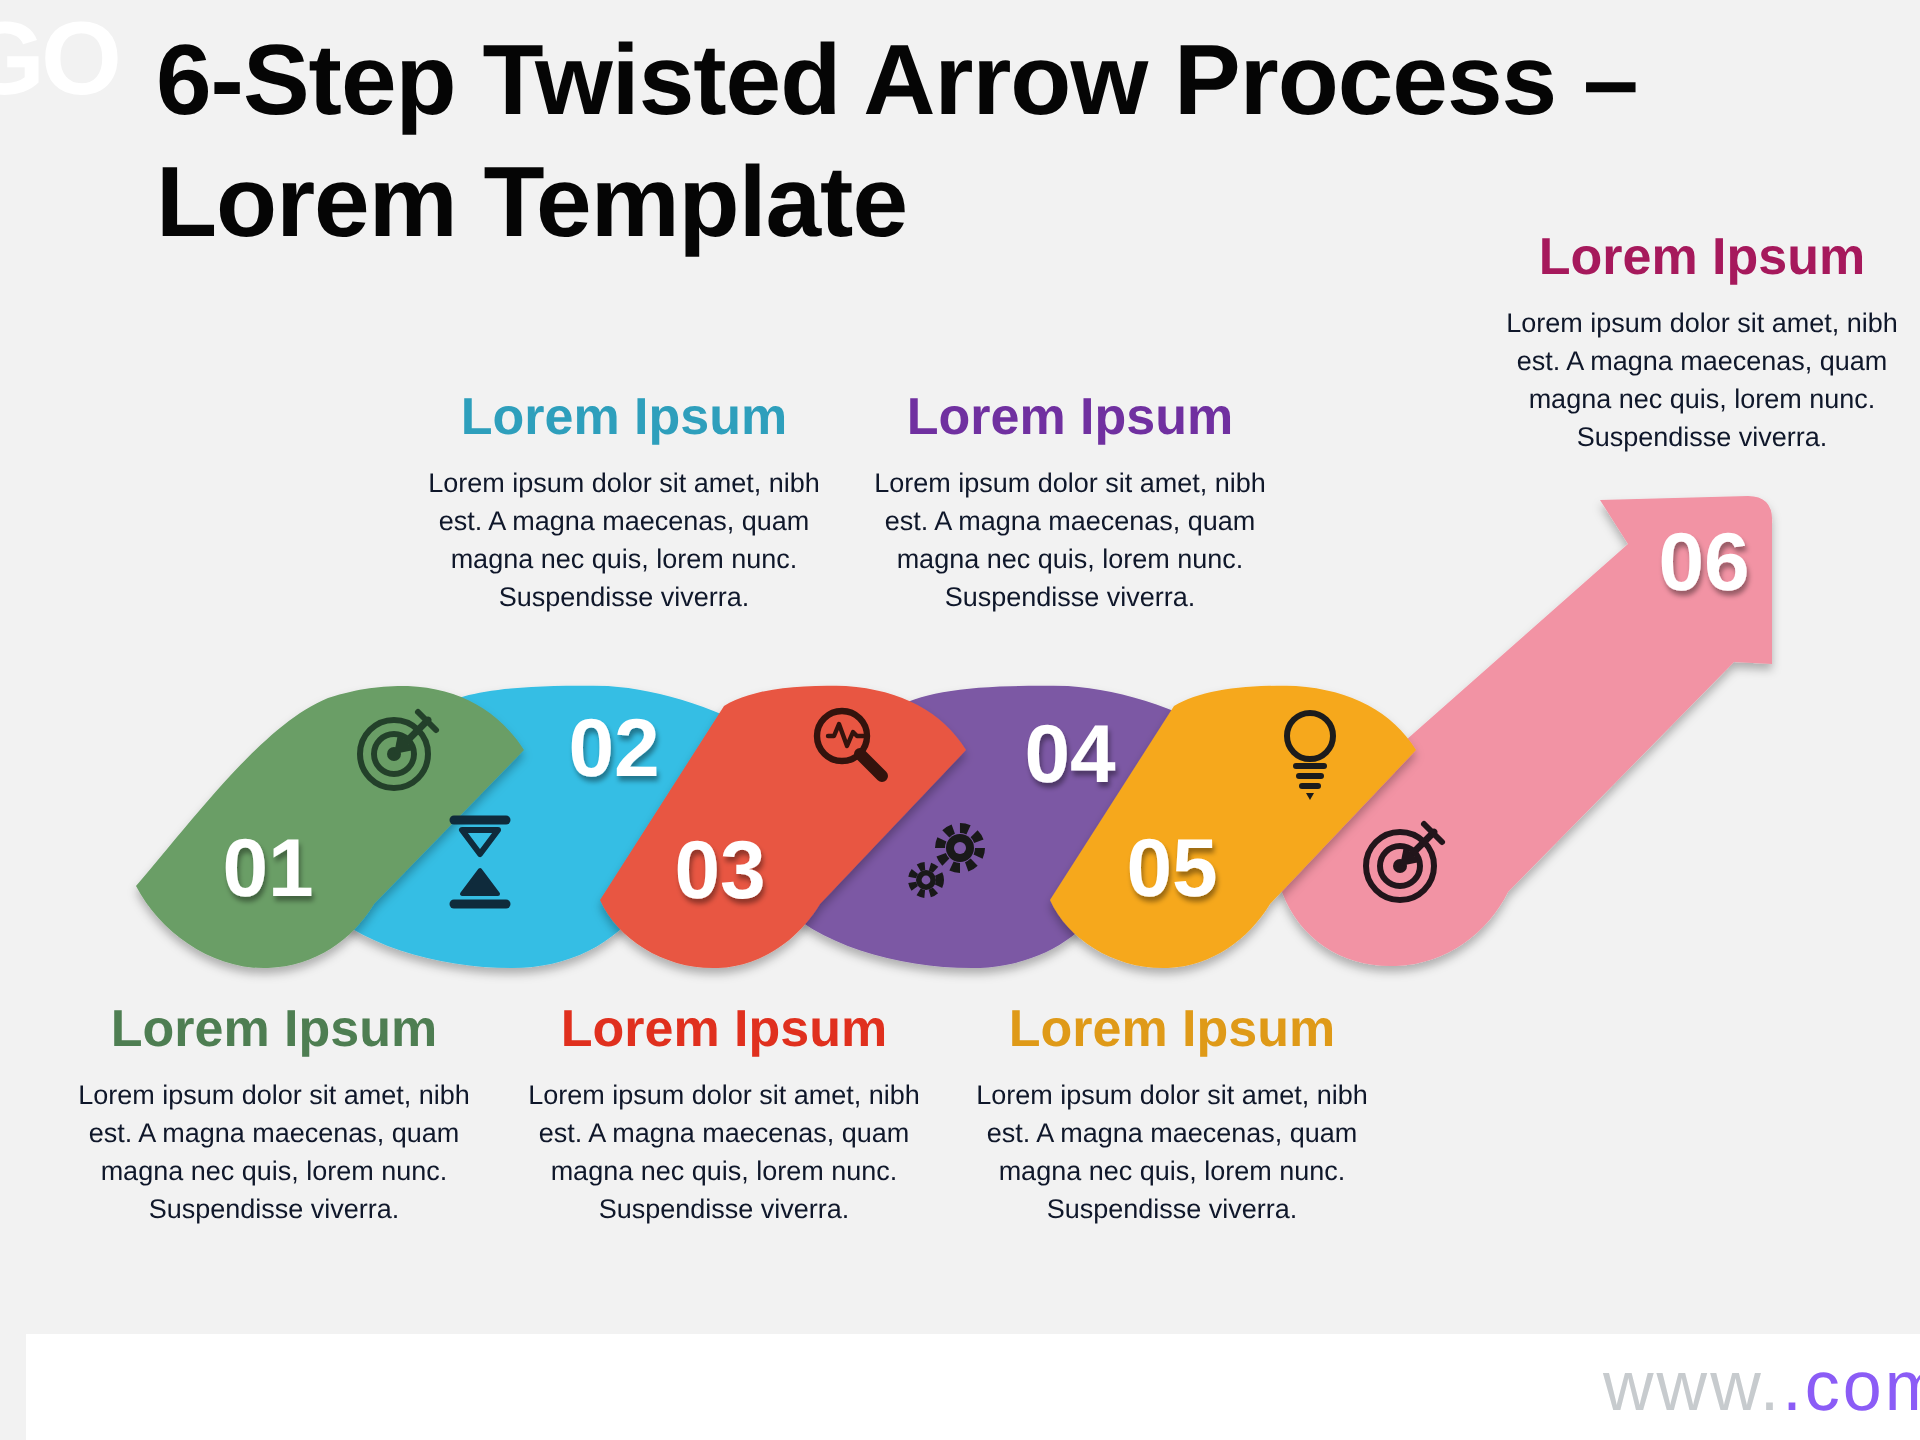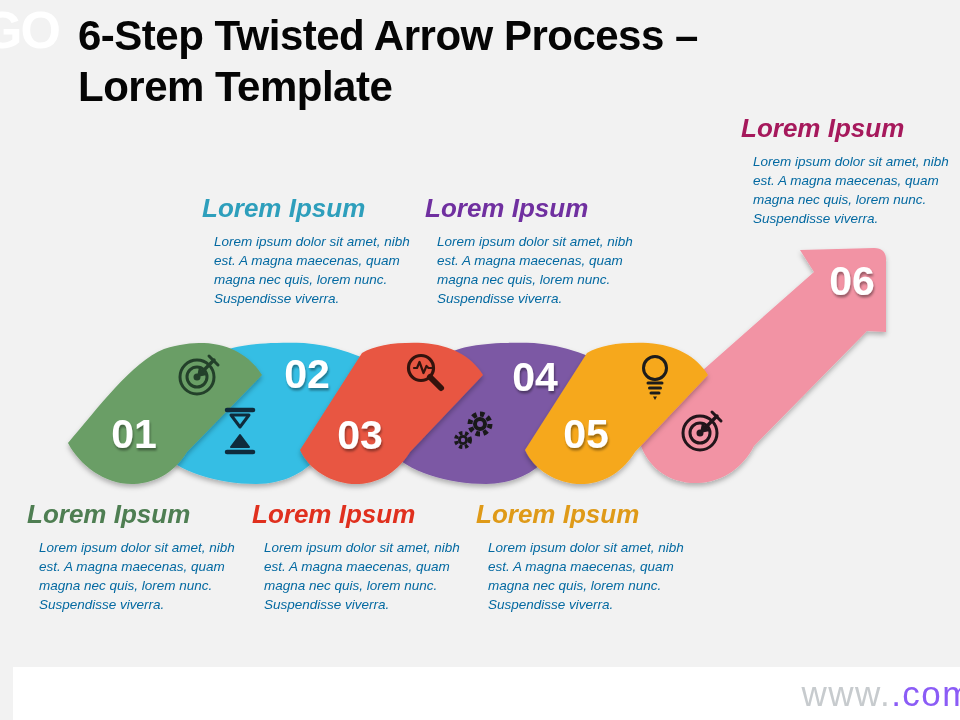--- a/index.html
+++ b/index.html
@@ -6,28 +6,28 @@
   .slide{
     position:relative; width:960px; height:720px; overflow:hidden;
     background:#f2f2f2; font-family:"Liberation Sans", sans-serif;
   }
   .logo{
     position:absolute; left:-18px; top:0px;
     font-size:52px; font-weight:800; color:#ffffff; letter-spacing:-2px;
   }
   .title{
     position:absolute; left:78px; top:10px; width:800px;
-    font-size:42px; font-weight:700; color:#050505; line-height:1.22;
+    font-size:50px; font-weight:700; color:#050505; line-height:1.22;
     letter-spacing:-0.5px;
   }
-  .caption{ position:absolute; width:220px; text-align:left;font-style:italic; }
+  .caption{ position:absolute; width:220px; text-align:center; }
   .cap-heading{ font-size:26px; font-weight:700; line-height:1.1; }
   .cap-body{
     margin:9px auto 0 auto; max-width:196px;
-    font-size:13.5px; line-height:1.42; color:#0369a1;
+    font-size:13.5px; line-height:1.42; color:#0f172a;
   }
   .ribbon{ position:absolute; left:0; top:0; }
   .step-number{
     font-family:"Liberation Sans", sans-serif; font-weight:700; font-size:41px;
   }
   .footer{
     position:absolute; left:13px; bottom:0; width:960px; height:53px;
     background:#ffffff; display:flex; align-items:center; justify-content:flex-end;
     font-size:35px;
   }

